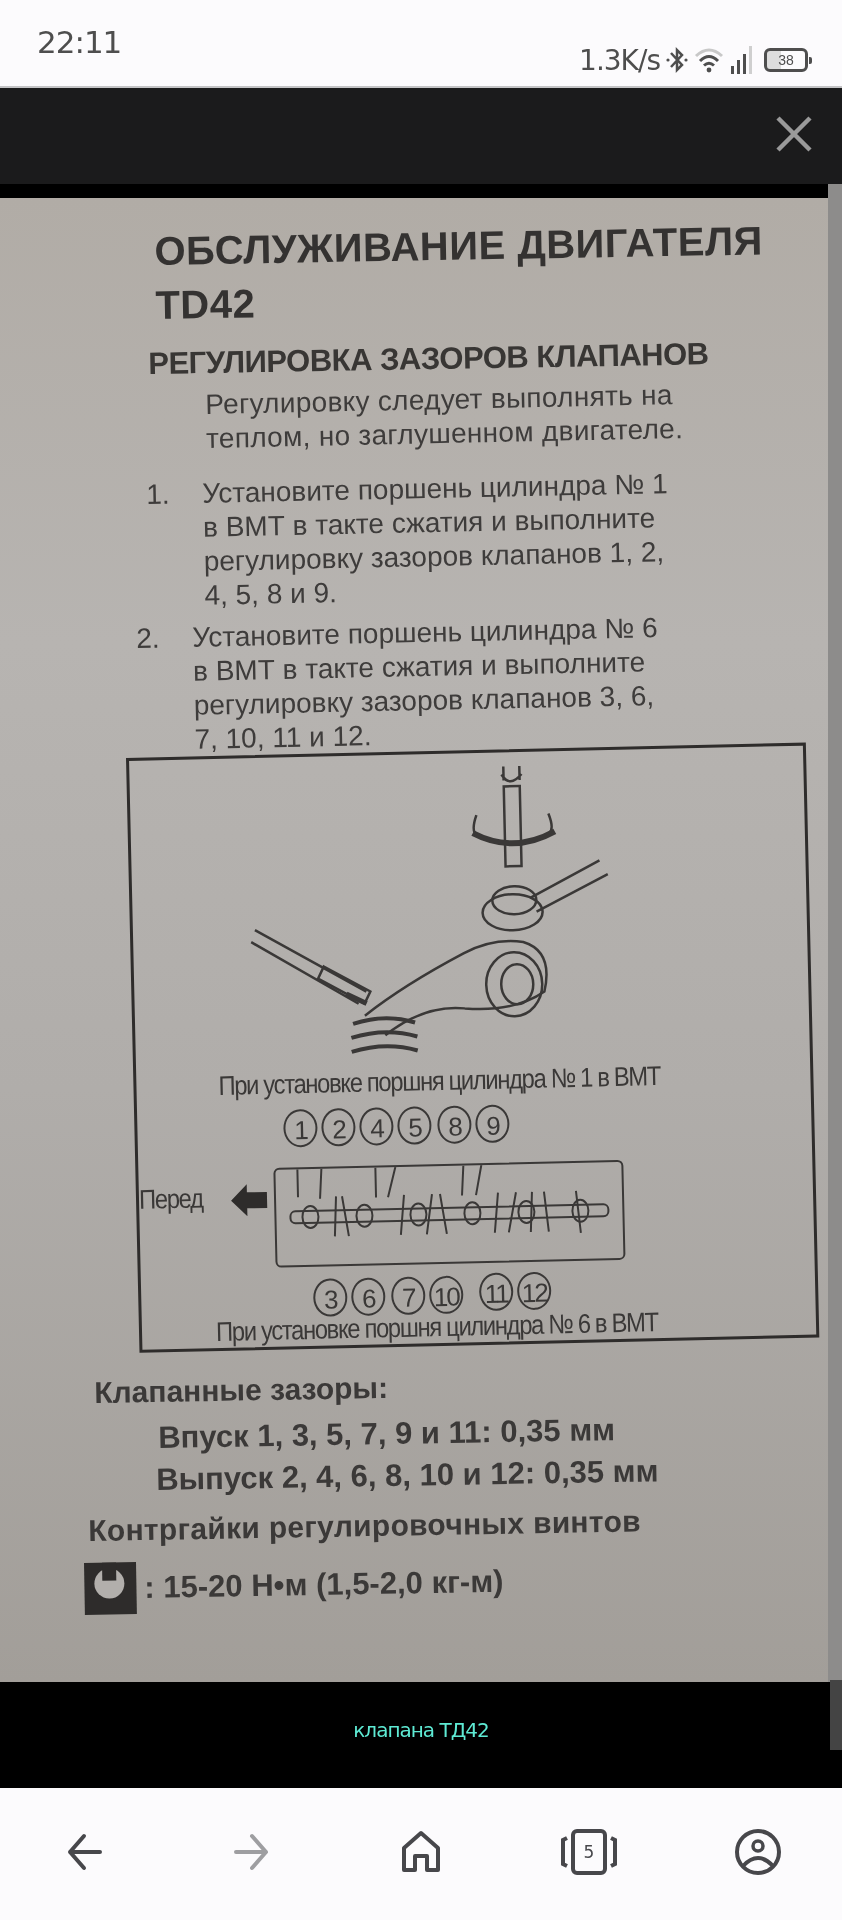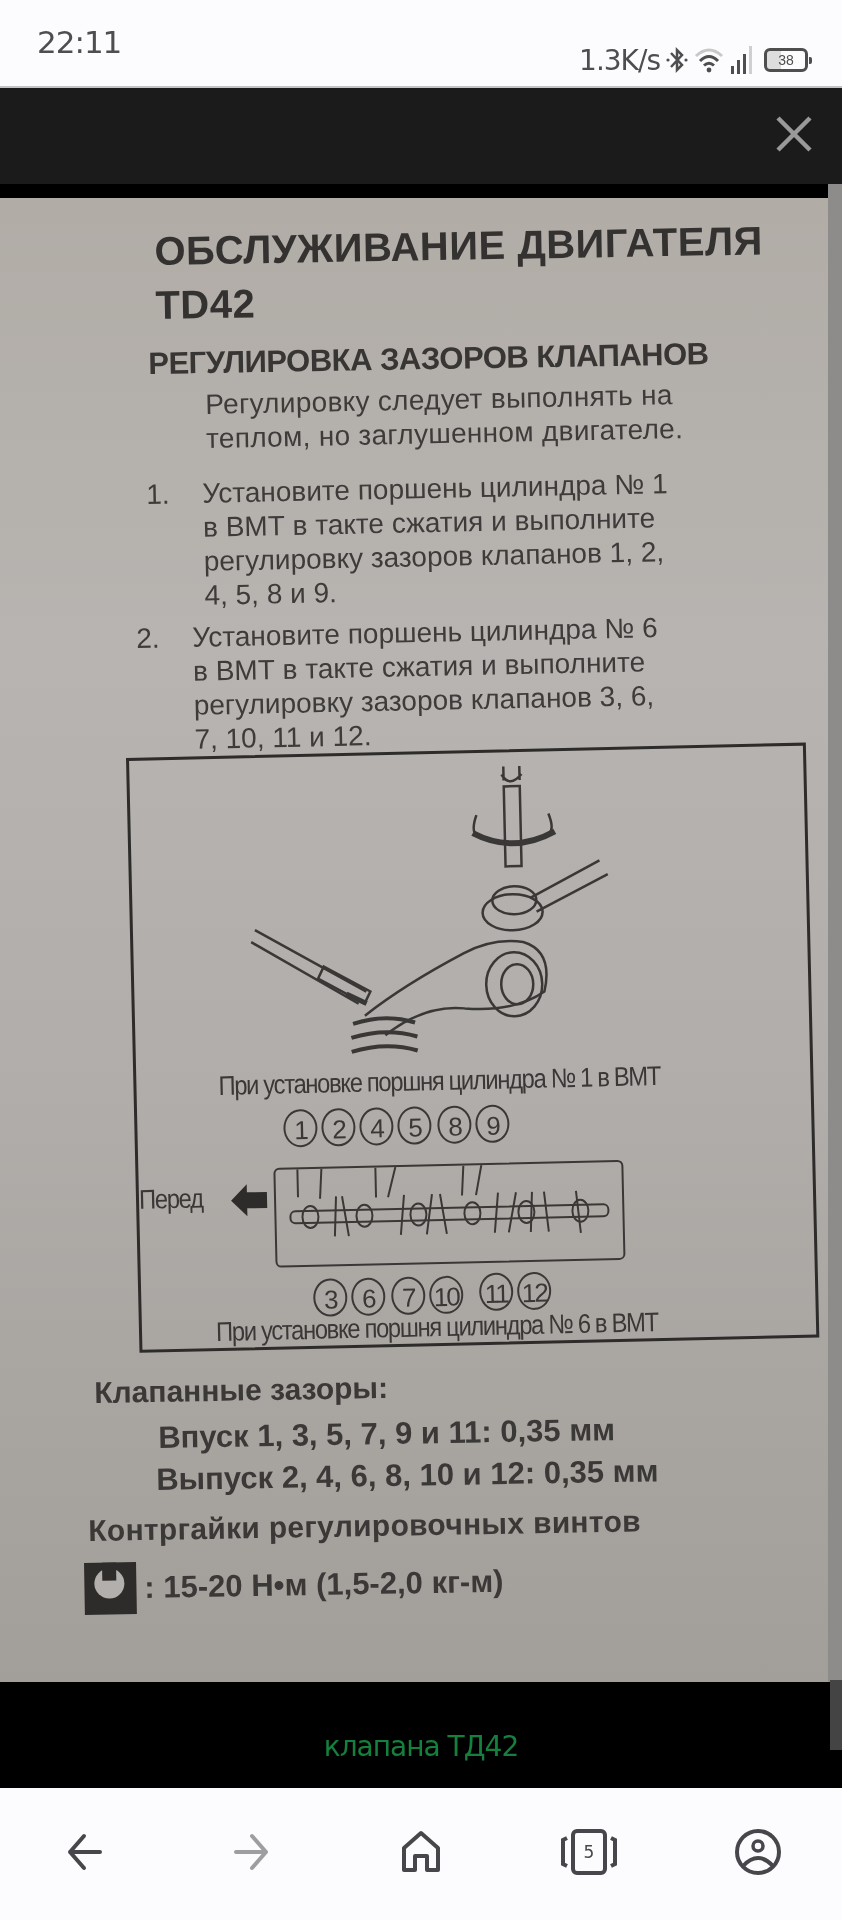--- a/index.html
+++ b/index.html
@@ -64,21 +64,21 @@
   .spec-head { position: absolute; left: 94px; top: 1178px; font-weight: bold; font-size: 30px; color: #3b3938; transform: rotate(-1deg); transform-origin: left top; }
   .spec-line { position: absolute; font-weight: bold; font-size: 31px; color: #3b3938; transform: rotate(-1deg); transform-origin: left top; }
   .torque-head { position: absolute; left: 88px; top: 1316px; font-weight: bold; font-size: 30px; color: #3b3938; letter-spacing: 0.3px; transform: rotate(-1deg); transform-origin: left top; }
   .torque-line { position: absolute; left: 84px; top: 1365px; display: flex; align-items: center; gap: 8px; font-weight: bold; font-size: 31px; color: #3b3938; transform: rotate(-1deg); transform-origin: left top; }
   .torque-icon { width: 52px; height: 52px; background: #2e2c2b; position: relative; }
   .torque-icon::before { content: ""; position: absolute; left: 10px; top: 6px; width: 30px; height: 30px; border-radius: 50%; background: #b2afac; }
   .torque-icon::after { content: ""; position: absolute; left: 18px; top: 0; width: 14px; height: 18px; background: #2e2c2b; }
 
   
   .caption-bar { position: absolute; left: 0; top: 1682px; width: 842px; height: 106px; background: #000; }
-  .caption-text { position: absolute; left: 0; width: 842px; top: 48px; text-align: center; color: #15803d; font-size: 28px; font-family: "DejaVu Sans", sans-serif; letter-spacing: -1px; }
+  .caption-text { position: absolute; left: 0; width: 842px; top: 36px; text-align: center; color: #5eead4; font-size: 20px; font-family: "DejaVu Sans", sans-serif; letter-spacing: -1px; }
 
   
   .bottom-nav { position: absolute; left: 0; top: 1788px; width: 842px; height: 132px; background: #fcfbfd; }
   .nav-btn { position: absolute; top: 34px; width: 60px; height: 60px; display: flex; align-items: center; justify-content: center; cursor: pointer; }
 </style>
 </head>
 <body>
 
 <div class="status-bar">
   <span class="status-time">22:11</span>

